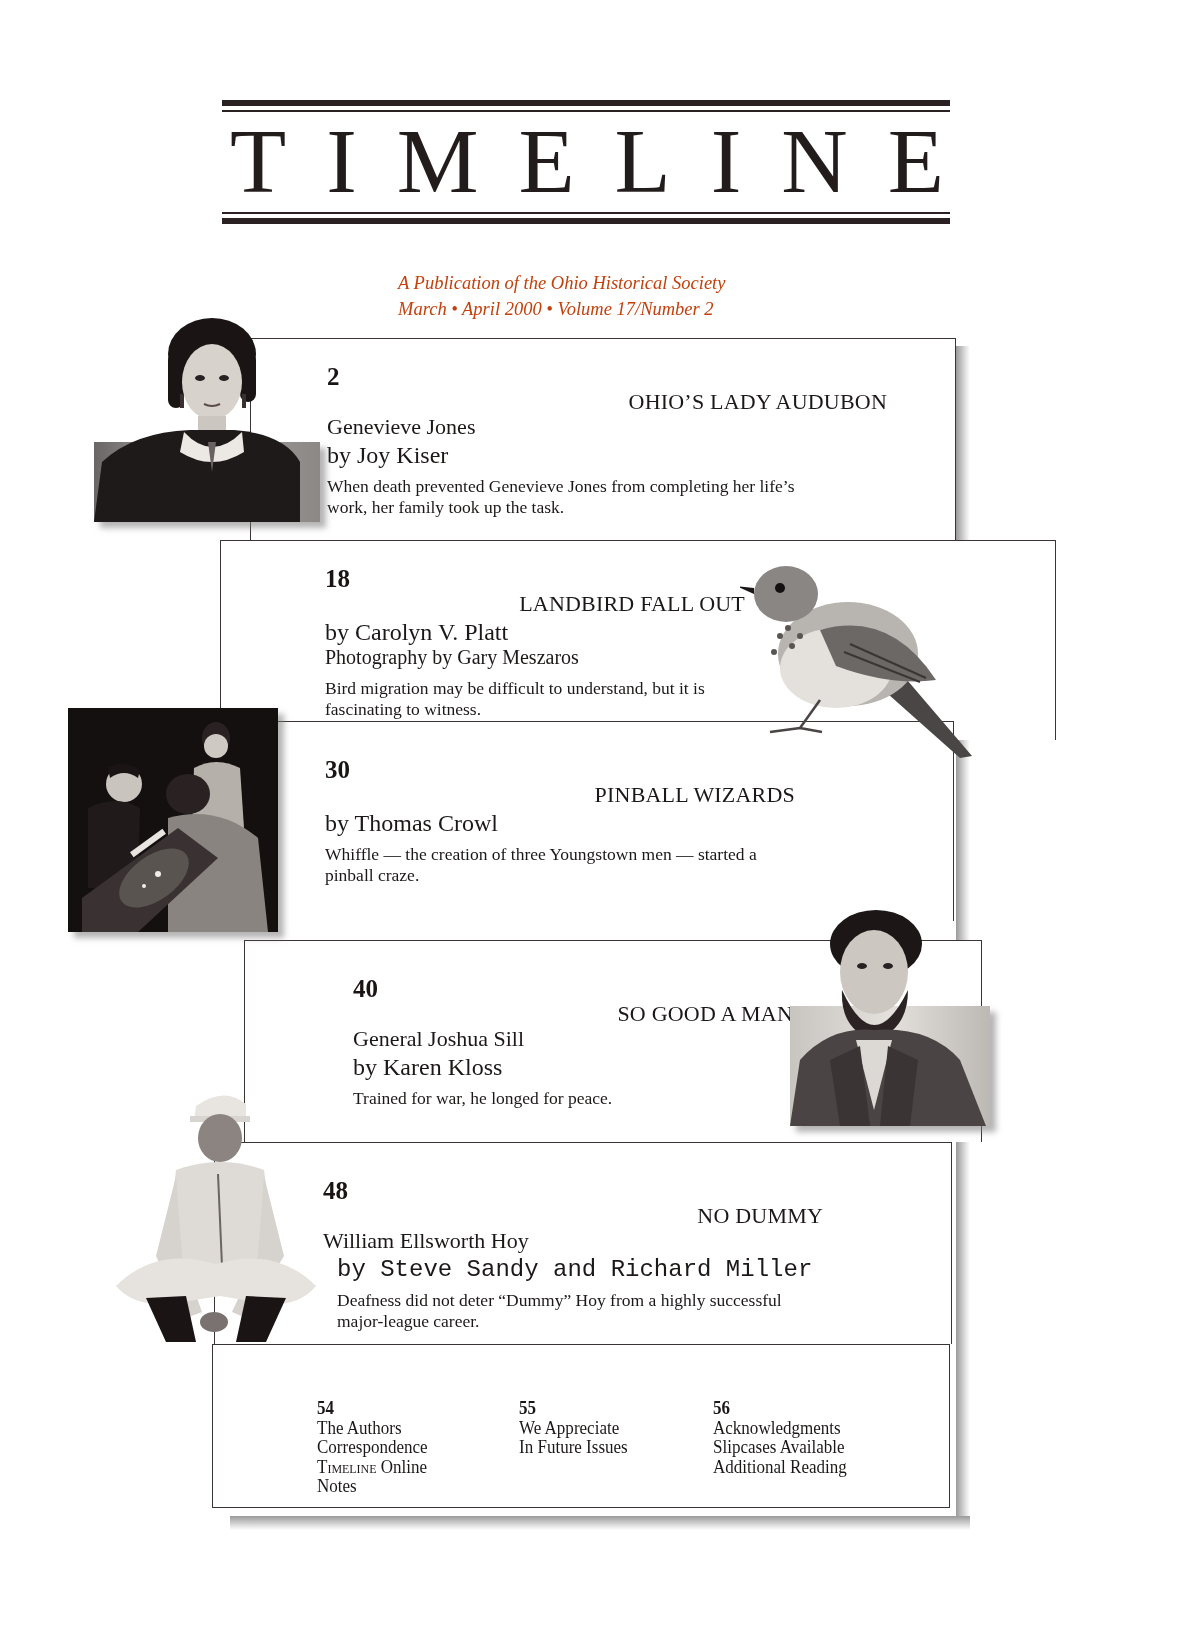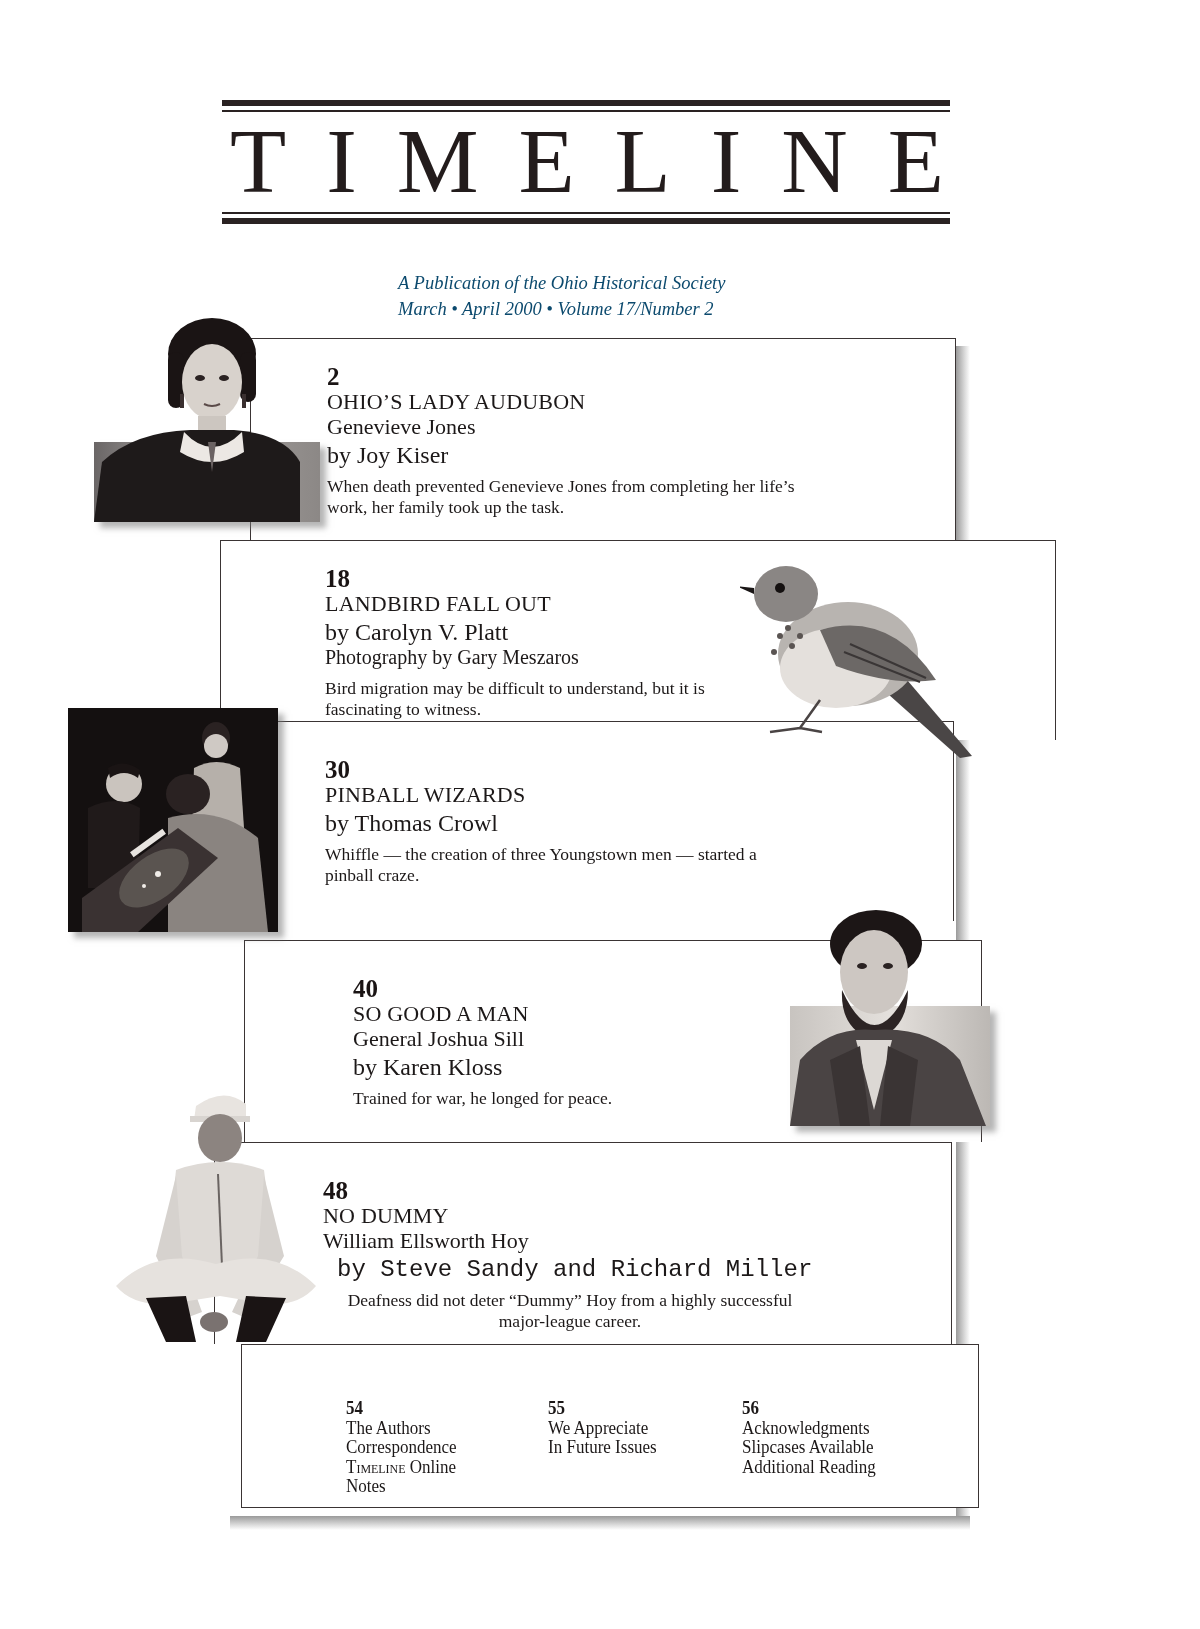--- a/index.html
+++ b/index.html
@@ -10,33 +10,33 @@
     .masthead { position: absolute; left: 222px; top: 100px; width: 728px; height: 130px; }
     .rule-thick { position: absolute; left: 0; width: 100%; height: 6px; background: #2a2222; }
     .rule-thin { position: absolute; left: 0; width: 100%; height: 2px; background: #2a2222; }
     .masthead-title {
       position: absolute; left: 0; top: 16px; width: 100%; height: 90px;
       font-size: 92px; line-height: 90px; font-weight: normal; color: #231c1c;
       display: flex; justify-content: space-between; padding: 0 6px 0 8px;
     }
     .masthead-title span { display: inline-block; }
 
-    .subtitle { position: absolute; left: 398px; top: 270px; width: 400px; font-style: italic; font-size: 18.5px; line-height: 26px; color: #0c4a6e; }
+    .subtitle { position: absolute; left: 398px; top: 270px; width: 400px; font-style: italic; font-size: 18.5px; line-height: 26px; color: #c2410c; }
 
     
     .contents-box { position: absolute; left: 214px; top: 338px; width: 742px; height: 1178px; }
     .shadow-right { position: absolute; right: -14px; top: 8px; width: 14px; bottom: -14px; background: linear-gradient(to right, #9a9a9a, #d8d8d8 60%, #ffffff); }
     .shadow-bottom { position: absolute; left: 16px; bottom: -14px; right: -14px; height: 14px; background: linear-gradient(to bottom, #9a9a9a, #d8d8d8 60%, #ffffff); }
 
     .entry { position: absolute; background: #fff; border-top: 1.5px solid #3a3434; border-right: 1.5px solid #3a3434; border-left: 1.5px solid #3a3434; }
     .entry.last { border-bottom: 1.5px solid #3a3434; }
 
     .entry-text { position: absolute; }
     .page-num { display: block; font-weight: bold; font-size: 25px; line-height: 24px; color: #1a1414; }
-    .entry-title { display: block; font-size: 22px; line-height: 25px; letter-spacing: 0.2px; }
+    .entry-title { display: block; font-size: 22px; line-height: 25px; letter-spacing: 0.2px; text-align: right; }
     .entry-subtitle { display: block; font-size: 22px; line-height: 25px; }
     .entry-byline { display: block; font-size: 24px; line-height: 25px; margin-top: 4px; }
     .entry-photo-credit { display: block; font-size: 20px; line-height: 25px; }
     .entry-desc { display: block; font-size: 17.5px; line-height: 21px; margin-top: 8px; }
 
     
     .index-col { position: absolute; top: 54px; font-size: 18.5px; line-height: 19.5px; font-family: "Liberation Serif", serif; transform: scaleX(0.92); transform-origin: left top; }
     .index-col .idx-num { font-weight: bold; font-size: 18.5px; display: block; }
     .index-col .idx-item { display: block; }
     .smallcaps { font-variant: small-caps; }
@@ -113,25 +113,25 @@
       <span class="entry-desc">Trained for war, he longed for peace.</span>
     </div>
   </div>
 
   <div class="entry" style="left:0; top:804px; width:738px; height:202px;">
     <div class="entry-text" style="left:108px; top:36px; width:500px;">
       <span class="page-num">48</span>
       <span class="entry-title">NO DUMMY</span>
       <span class="entry-subtitle">William Ellsworth Hoy</span>
       <span class="entry-byline" style="padding-left:14px;font-family:Liberation Mono, monospace;">by Steve Sandy and Richard Miller</span>
-      <span class="entry-desc" style="padding-left:14px; width:480px;text-align:center;">Deafness did not deter “Dummy” Hoy from a highly successful major-league career.</span>
-    </div>
-  </div>
-
-  <div class="entry last" style="left:-2px; top:1006px; width:738px; height:164px;margin-left:29px;">
+      <span class="entry-desc" style="padding-left:14px; width:480px;">Deafness did not deter “Dummy” Hoy from a highly successful major-league career.</span>
+    </div>
+  </div>
+
+  <div class="entry last" style="left:-2px; top:1006px; width:738px; height:164px;">
     <div class="index-col" style="left:104px;">
       <span class="idx-num">54</span>
       <span class="idx-item">The Authors</span>
       <span class="idx-item">Correspondence</span>
       <span class="idx-item"><span class="smallcaps">Timeline</span><span> Online</span></span>
       <span class="idx-item">Notes</span>
     </div>
     <div class="index-col" style="left:306px;">
       <span class="idx-num">55</span>
       <span class="idx-item">We Appreciate</span>

